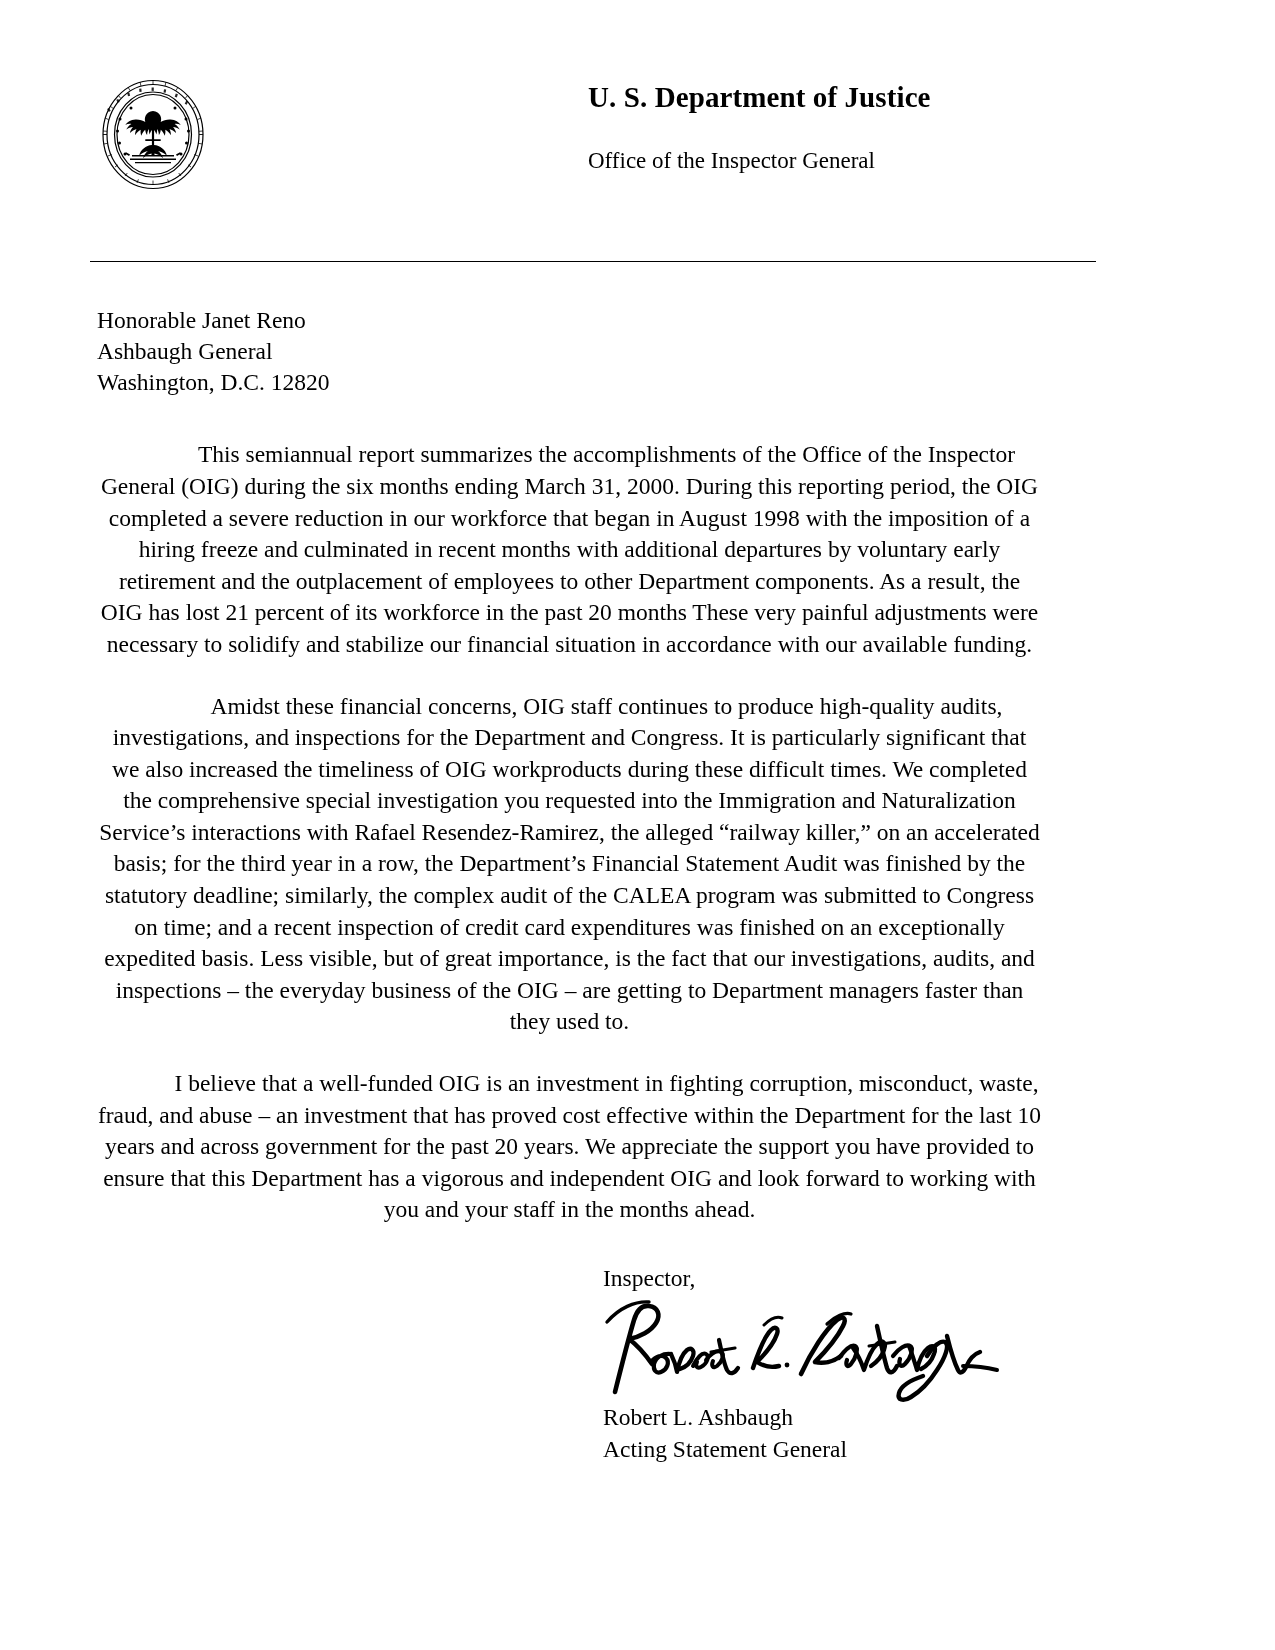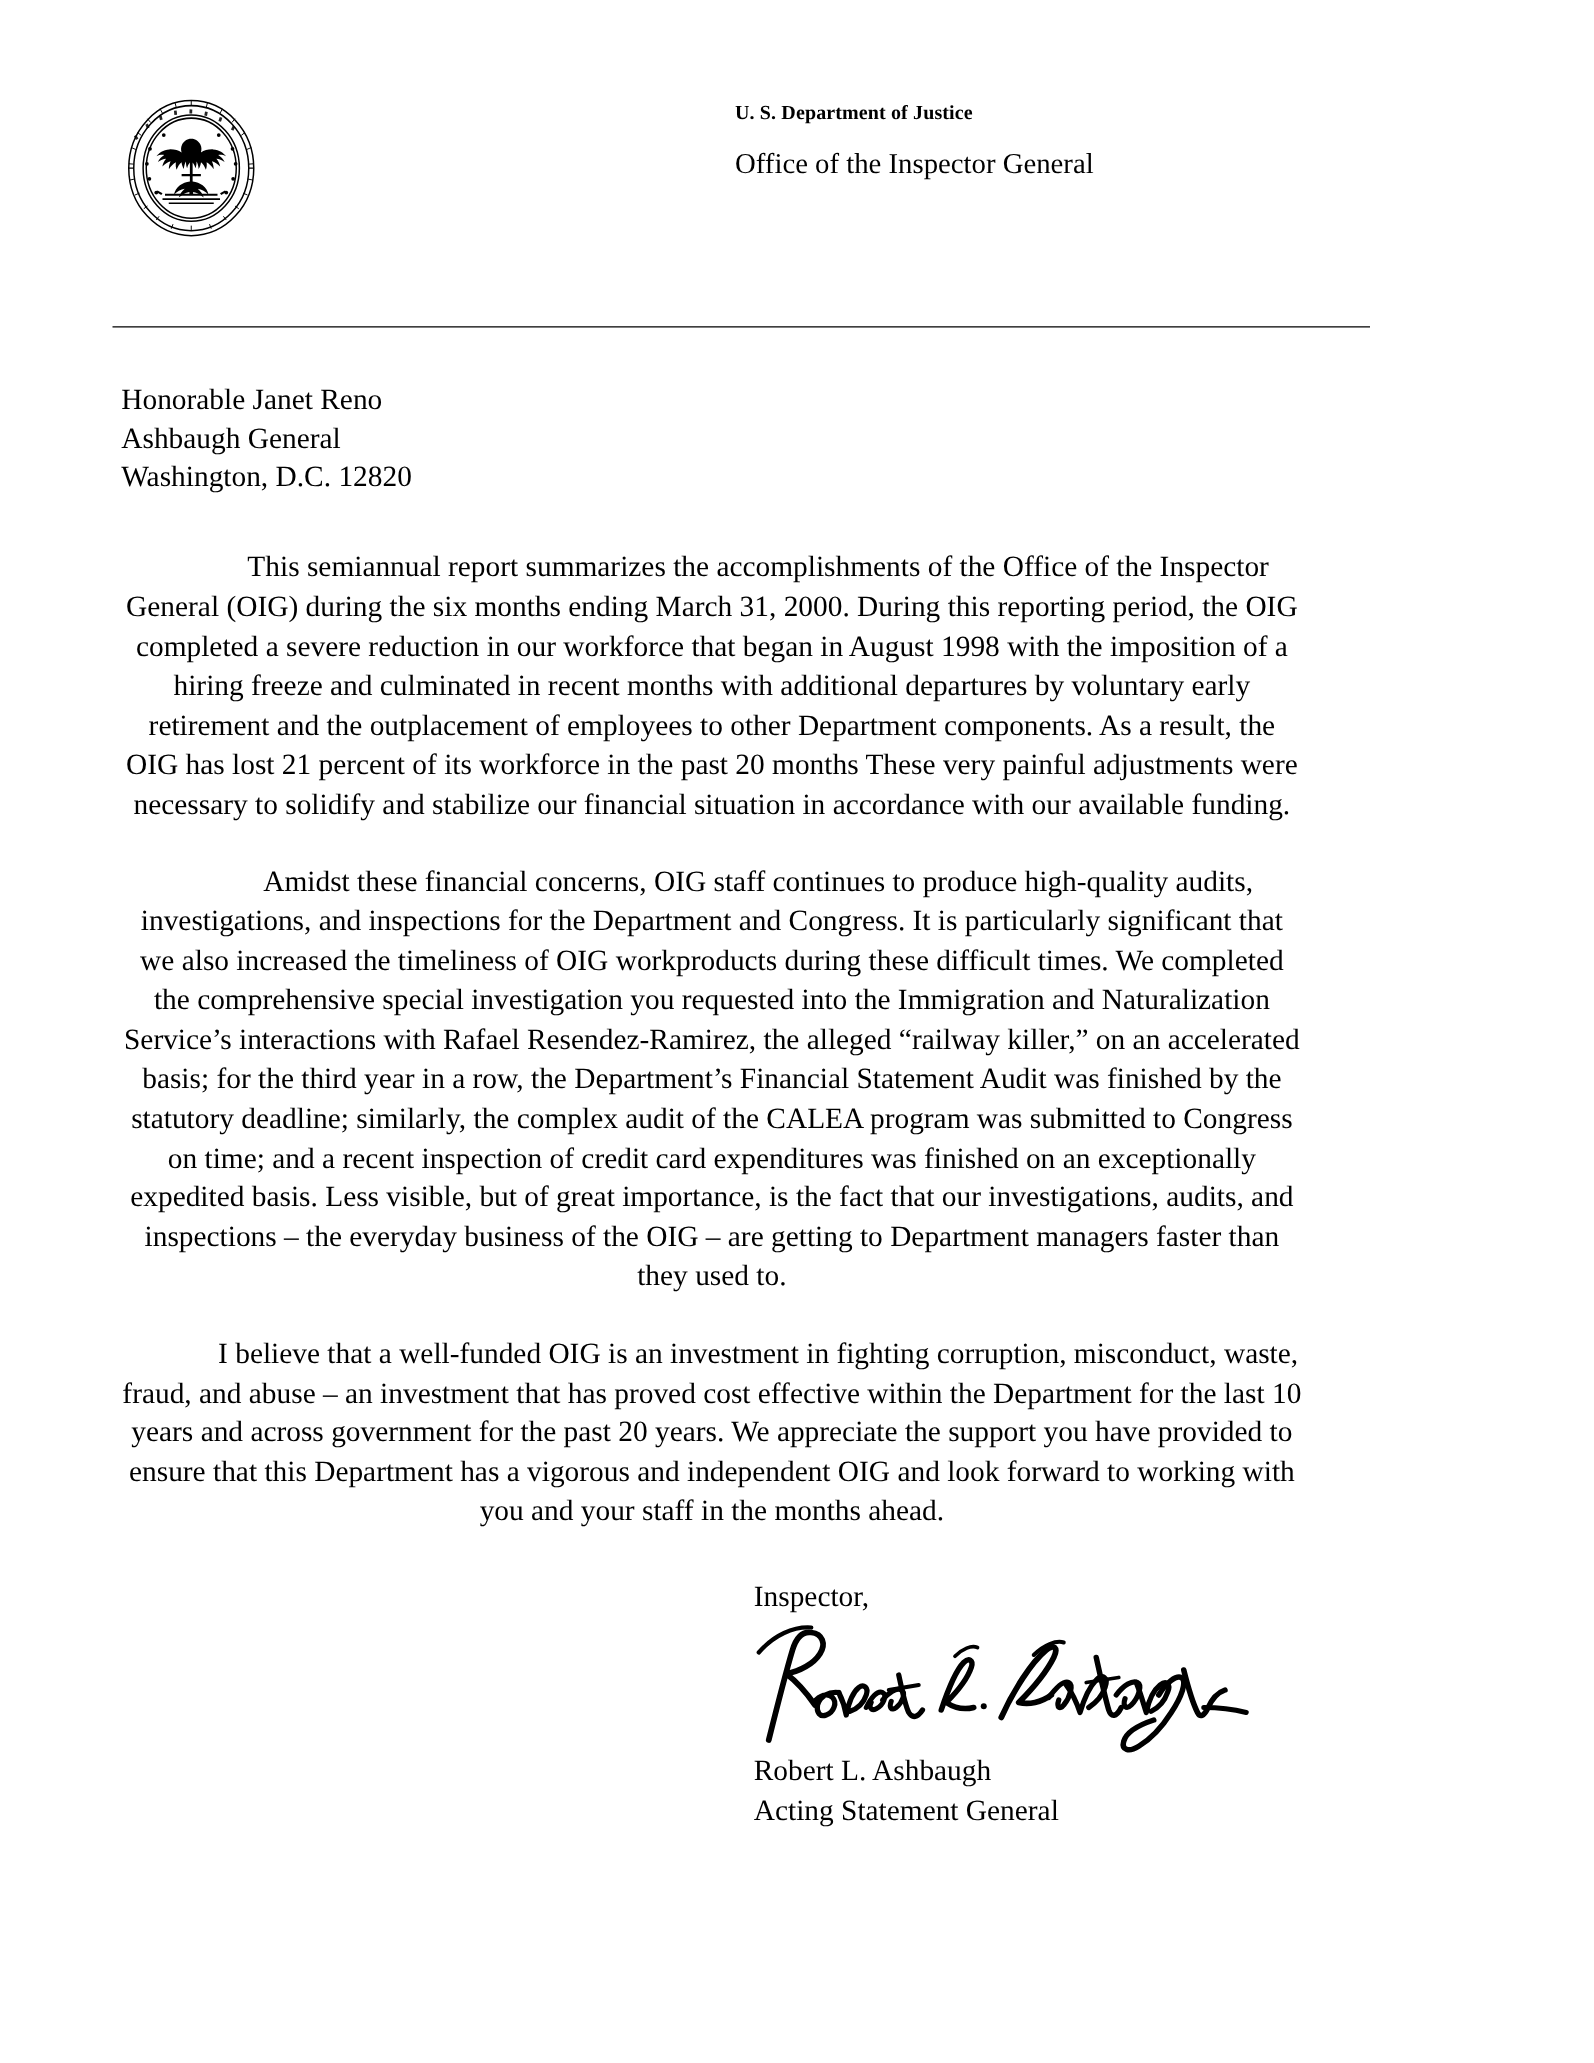--- a/index.html
+++ b/index.html
@@ -40,28 +40,28 @@
   }
   .seal svg { display: block; width: 108px; height: 115px; }
 
   .agency-block {
     position: absolute;
     left: 588px;
     top: 82px;
     width: 560px;
   }
   .agency-title {
-    font-size: 16px;
+    font-size: 29px;
     font-weight: bold;
     letter-spacing: 0.1px;
     line-height: 1.1;
     white-space: nowrap;
   }
   .agency-sub {
-    margin-top: 18px;
+    margin-top: 34px;
     font-size: 23px;
     font-weight: normal;
     line-height: 1.1;
     white-space: nowrap;
   }
 
   .rule {
     position: absolute;
     left: 90px;
     top: 261px;

